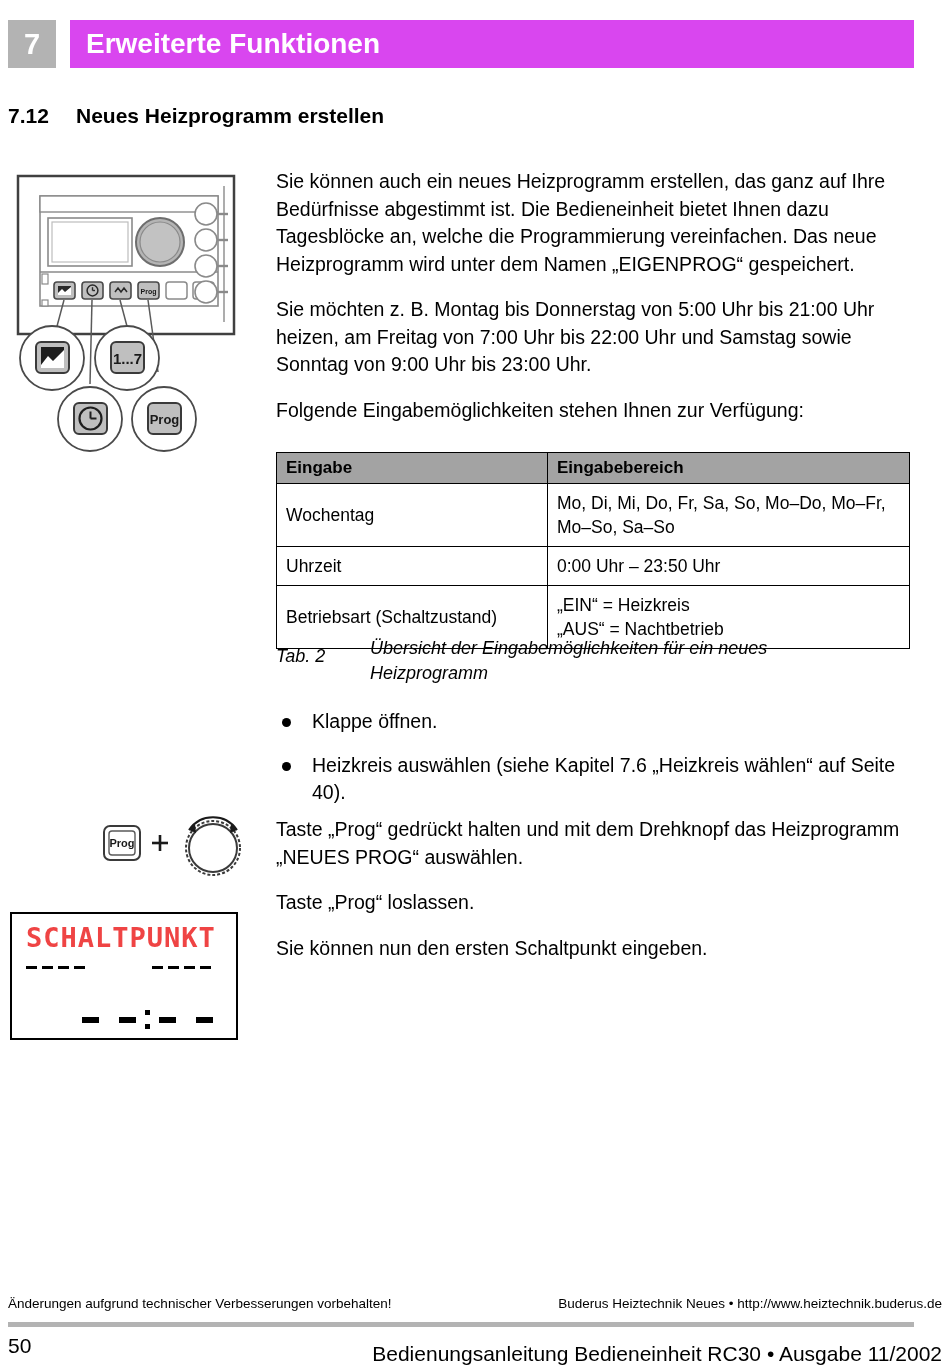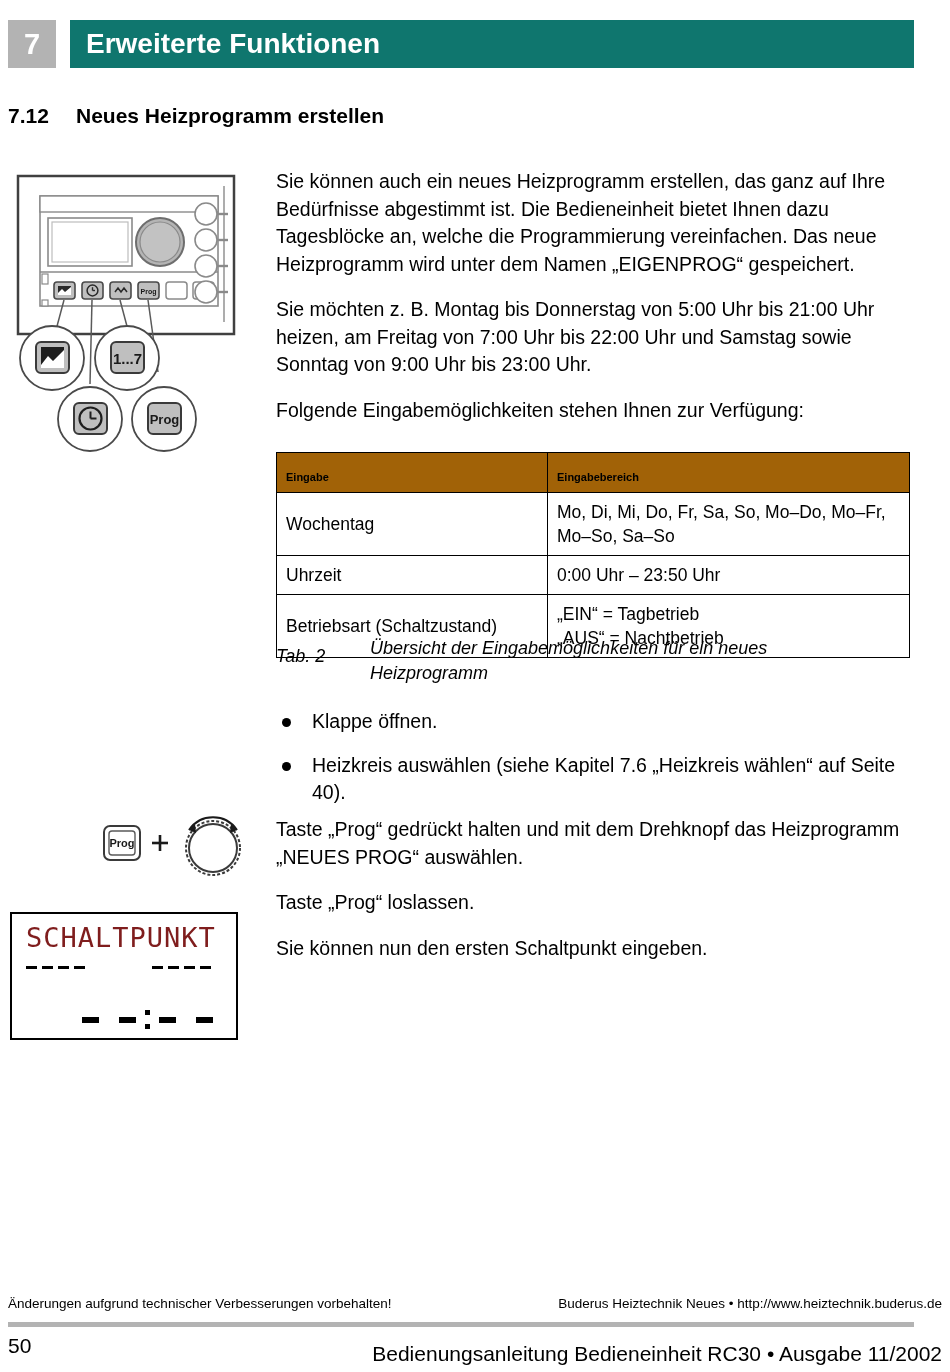--- a/index.html
+++ b/index.html
@@ -39,21 +39,21 @@
     align-items: center;
     justify-content: center;
     line-height: 1;
   }
   .chapter-title-bar {
     position: absolute;
     left: 62px;
     top: 0;
     right: 0;
     height: 48px;
-    background: #0f766e;
+    background: #d946ef;
     color: #ffffff;
     font-size: 28px;
     font-weight: bold;
     display: flex;
     align-items: center;
     padding-left: 16px;
     box-sizing: border-box;
     line-height: 1;
   }
 
@@ -96,24 +96,24 @@
     font-size: 17.5px;
   }
   .data-table td, .data-table th {
     border: 1.5px solid #000000;
     padding: 7px 9px;
     vertical-align: middle;
     text-align: left;
     line-height: 24px;
   }
   .data-table thead th {
-    background: #a16207;
+    background: #a3a3a3;
     font-weight: bold;
-    font-size: 11px;
-    padding-top: 14px;
+    font-size: 17px;
+    padding-top: 5px;
     padding-bottom: 5px;
     line-height: 20px;
   }
   .col-left  { width: 252px; }
   .col-right { width: auto; }
 
   
   .table-caption {
     position: absolute;
     left: 276px;
@@ -196,22 +196,22 @@
     background: #ffffff;
     box-sizing: border-box;
   }
   .lcd-title {
     position: absolute;
     left: 14px;
     top: 8px;
     font-size: 27px;
     letter-spacing: 1px;
     font-family: "DejaVu Sans Mono", monospace;
-    font-weight: normal;
-    color: #7f1d1d;
+    font-weight: bold;
+    color: #ef4444;
   }
   .lcd-dashrow {
     position: absolute;
     top: 52px;
     left: 0;
     width: 100%;
     height: 14px;
   }
   .lcd-dashgroup {
     position: absolute;
@@ -426,21 +426,21 @@
       <td>Wochentag</td>
       <td>Mo, Di, Mi, Do, Fr, Sa, So, Mo–Do, Mo–Fr, Mo–So, Sa–So</td>
     </tr>
     <tr>
       <td>Uhrzeit</td>
       <td>0:00 Uhr – 23:50 Uhr</td>
     </tr>
     <tr>
       <td>Betriebsart (Schaltzustand)</td>
       <td>
-        <div>„EIN“ = Tagbetrieb</div>
+        <div>„EIN“ = Heizkreis</div>
         <div>„AUS“ = Nachtbetrieb</div>
       </td>
     </tr>
   </tbody>
 </table>
 
 <div class="table-caption">
   <span class="cap-label">Tab. 2</span><span class="cap-text">Übersicht der Eingabemöglichkeiten für ein neues Heizprogramm</span>
 </div>
 

